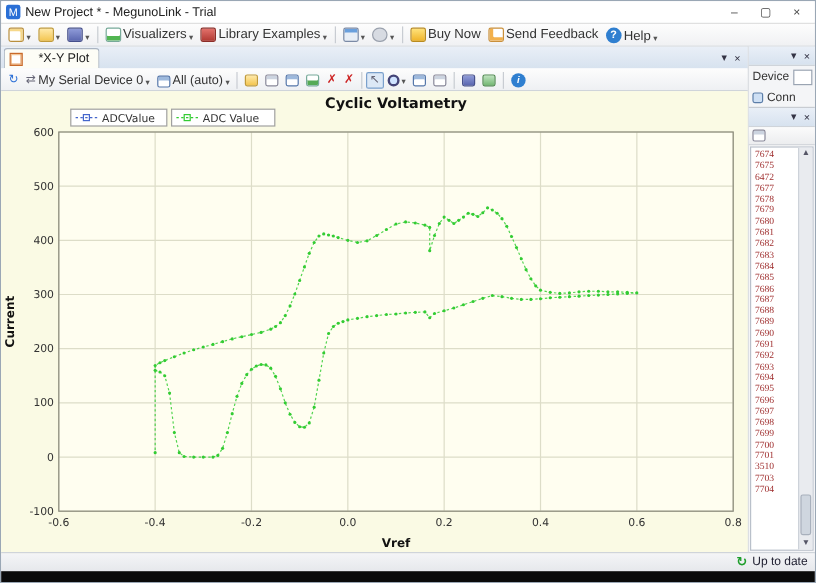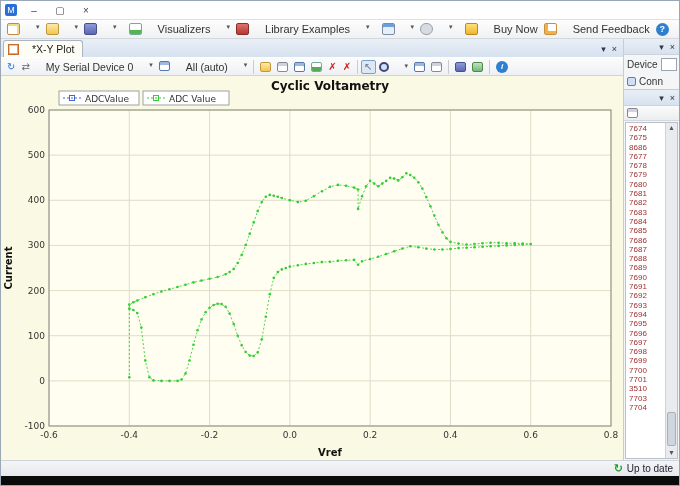--- a/index.html
+++ b/index.html
@@ -8,21 +8,21 @@
   .window { width:680px; height:486px; border:1px solid #9aa7b5; display:flex; flex-direction:column; background:#f5f6f7; position:relative; }
 
   
   .titlebar { height:18px; background:#ffffff; display:flex; align-items:center; padding:0 2px 0 4px; flex:0 0 18px; }
   .applogo { width:12px; height:12px; background:#2a6fd6; color:#fff; font-size:9px; line-height:12px; text-align:center; border-radius:2px; margin-right:4px; }
   .wtitle { flex:1; font-size:10.5px; color:#222; white-space:nowrap; overflow:hidden; }
   .wbtn { width:26px; text-align:center; color:#444; font-size:10px; cursor:default; }
 
   
   .menubar { height:20px; background:linear-gradient(#fdfdfd,#f0f1f3); border-top:1px solid #e0e0e0; border-bottom:1px solid #d4d7dc; display:flex; align-items:center; padding:0 3px; flex:0 0 20px; white-space:nowrap; }
-  .tbtn { display:inline-flex; align-items:flex-start; gap:16px; padding:1px 3px; border-radius:2px; color:#333; cursor:default; }
+  .tbtn { display:inline-flex; align-items:flex-end; gap:2px; padding:1px 3px; border-radius:2px; color:#333; cursor:default; }
   .dd { font-size:7px; color:#555; }
   .sep { width:1px; height:14px; background:#c8ccd2; margin:0 3px; }
   .ic { display:inline-block; width:13px; height:12px; border-radius:2px; }
   .ic-new { background:#fff; border:1px solid #b98f3e; box-shadow:inset -2px 2px 0 #f6d88a; }
   .ic-open { background:linear-gradient(#ffe9a8,#f3c550); border:1px solid #c09a39; }
   .ic-save { background:linear-gradient(#8f9bd8,#5b67b0); border:1px solid #46508c; }
   .ic-vis  { background:#fff; border:1px solid #7a9; box-shadow:inset 0 -4px 0 #51b551; }
   .ic-lib  { background:linear-gradient(#e2716b,#b23a33); border:1px solid #8c2d27; }
   .ic-mon  { background:#e8eef6; border:1px solid #7b8aa5; box-shadow:inset 0 3px 0 #6aa0dd; }
   .ic-gear { background:#d7dbe2; border:1px solid #9aa1ad; border-radius:6px; }
@@ -67,37 +67,38 @@
   .rightcol { width:55px; display:flex; flex-direction:column; background:#eef1f5; }
   .rpanel { border-bottom:1px solid #c8ccd2; background:#f4f5f7; }
   .rhead { height:16px; display:flex; justify-content:flex-end; align-items:center; gap:6px; padding:0 4px; background:linear-gradient(#e9eff7,#d7e2ef); border-bottom:1px solid #cfd4da; }
   .rrow { display:flex; align-items:center; gap:3px; padding:3px 2px 2px 3px; color:#333; font-size:10px; overflow:hidden; white-space:nowrap; }
   .mini { width:16px; height:13px; border:1px solid #9aa4b2; font-size:9px; }
   .plug { width:9px; height:9px; background:#cfe0f4; border:1px solid #5c7ea8; border-radius:2px; display:inline-block; }
   .rpanel.grow { flex:1; display:flex; flex-direction:column; min-height:0; border-bottom:none; }
   .rtools { height:15px; background:linear-gradient(#fbfbfb,#ecedef); border-bottom:1px solid #d4d7dc; display:flex; align-items:center; padding:0 3px; gap:3px; }
   .listwrap { flex:1; display:flex; min-height:0; background:#fff; border:1px solid #b9c0ca; margin:1px; }
   .numlist { flex:1; overflow:hidden; padding:1px 0 0 3px; }
-  .num-item { font-family:Liberation Sans, sans-serif; font-size:8px; line-height:9.3px; color:#a03030; }
+  .num-item { font-family:Liberation Serif, serif; font-size:8px; line-height:9.3px; color:#a03030; }
   .sbar { width:12px; background:#e9ebef; border-left:1px solid #cdd2d9; position:relative; display:flex; flex-direction:column; justify-content:space-between; align-items:center; }
   .sup,.sdn { font-size:7px; color:#556; line-height:10px; }
   .sthumb { position:absolute; left:1px; right:1px; bottom:12px; height:34px; background:#cfd6df; border:1px solid #a8b0bc; border-radius:2px; }
 
   
   .statusbar { height:16px; background:linear-gradient(#f4f5f7,#e6e8ec); border-top:1px solid #cfd4da; display:flex; align-items:center; justify-content:flex-end; gap:4px; padding:0 6px; flex:0 0 16px; font-size:10px; color:#223; }
   .sync { color:#1f9e2c; font-weight:bold; font-size:11px; }
   .taskbar { height:9px; background:#0a0a0a; flex:0 0 9px; }
 </style>
 </head>
 <body>
 
 <div class="window">
 
   <div class="titlebar">
     <span class="applogo">M</span>
+    <span class="wtitle">New Project * - MegunoLink - Trial</span>
     <span class="wbtn">–</span>
     <span class="wbtn">▢</span>
     <span class="wbtn">×</span>
   </div>
 
   <div class="menubar">
     <span class="tbtn">
         <span class="ic ic-new"></span>
         <span class="dd">▾</span>
       </span>
@@ -435,21 +436,21 @@
           <span class="chev">▾</span>
           <span class="cls">×</span>
         </div>
         <div class="rtools">
           <span class="ic small ic-tbl"></span>
         </div>
         <div class="listwrap">
           <div id="num-list" class="numlist">
               <div class="num-item">7674</div>
               <div class="num-item">7675</div>
-              <div class="num-item">8686</div>
+              <div class="num-item">6472</div>
               <div class="num-item">7677</div>
               <div class="num-item">7678</div>
               <div class="num-item">7679</div>
               <div class="num-item">7680</div>
               <div class="num-item">7681</div>
               <div class="num-item">7682</div>
               <div class="num-item">7683</div>
               <div class="num-item">7684</div>
               <div class="num-item">7685</div>
               <div class="num-item">7686</div>

